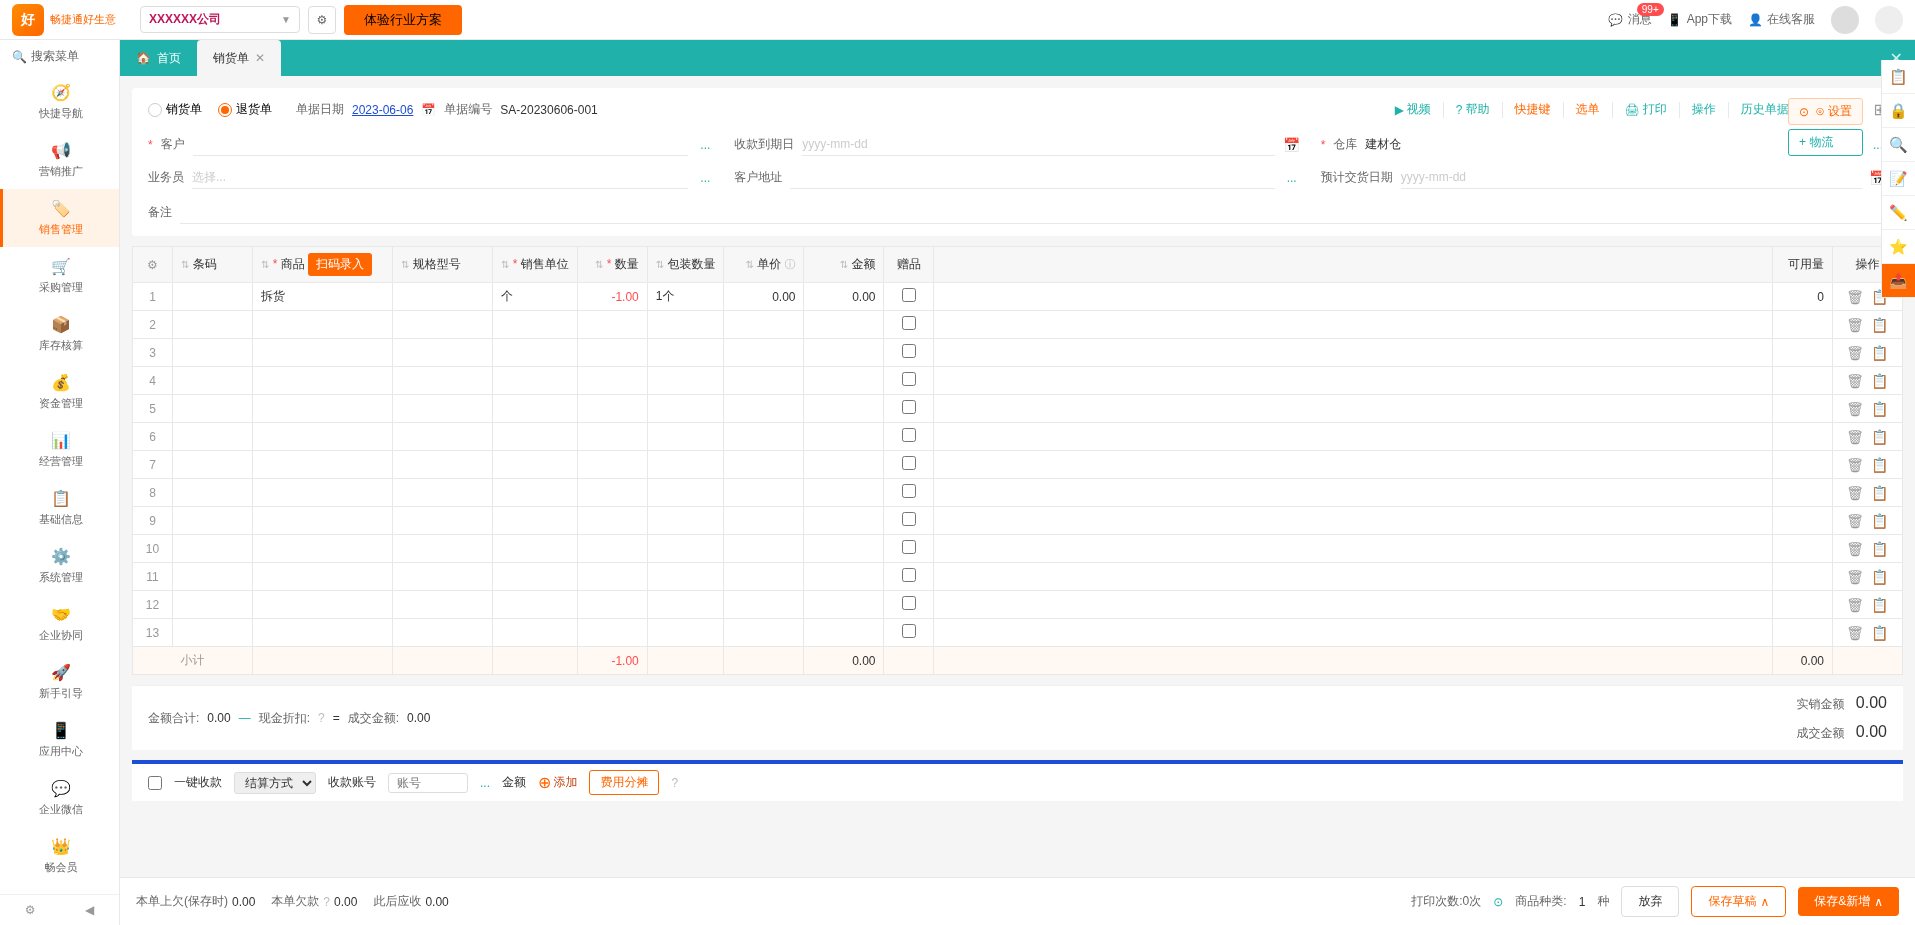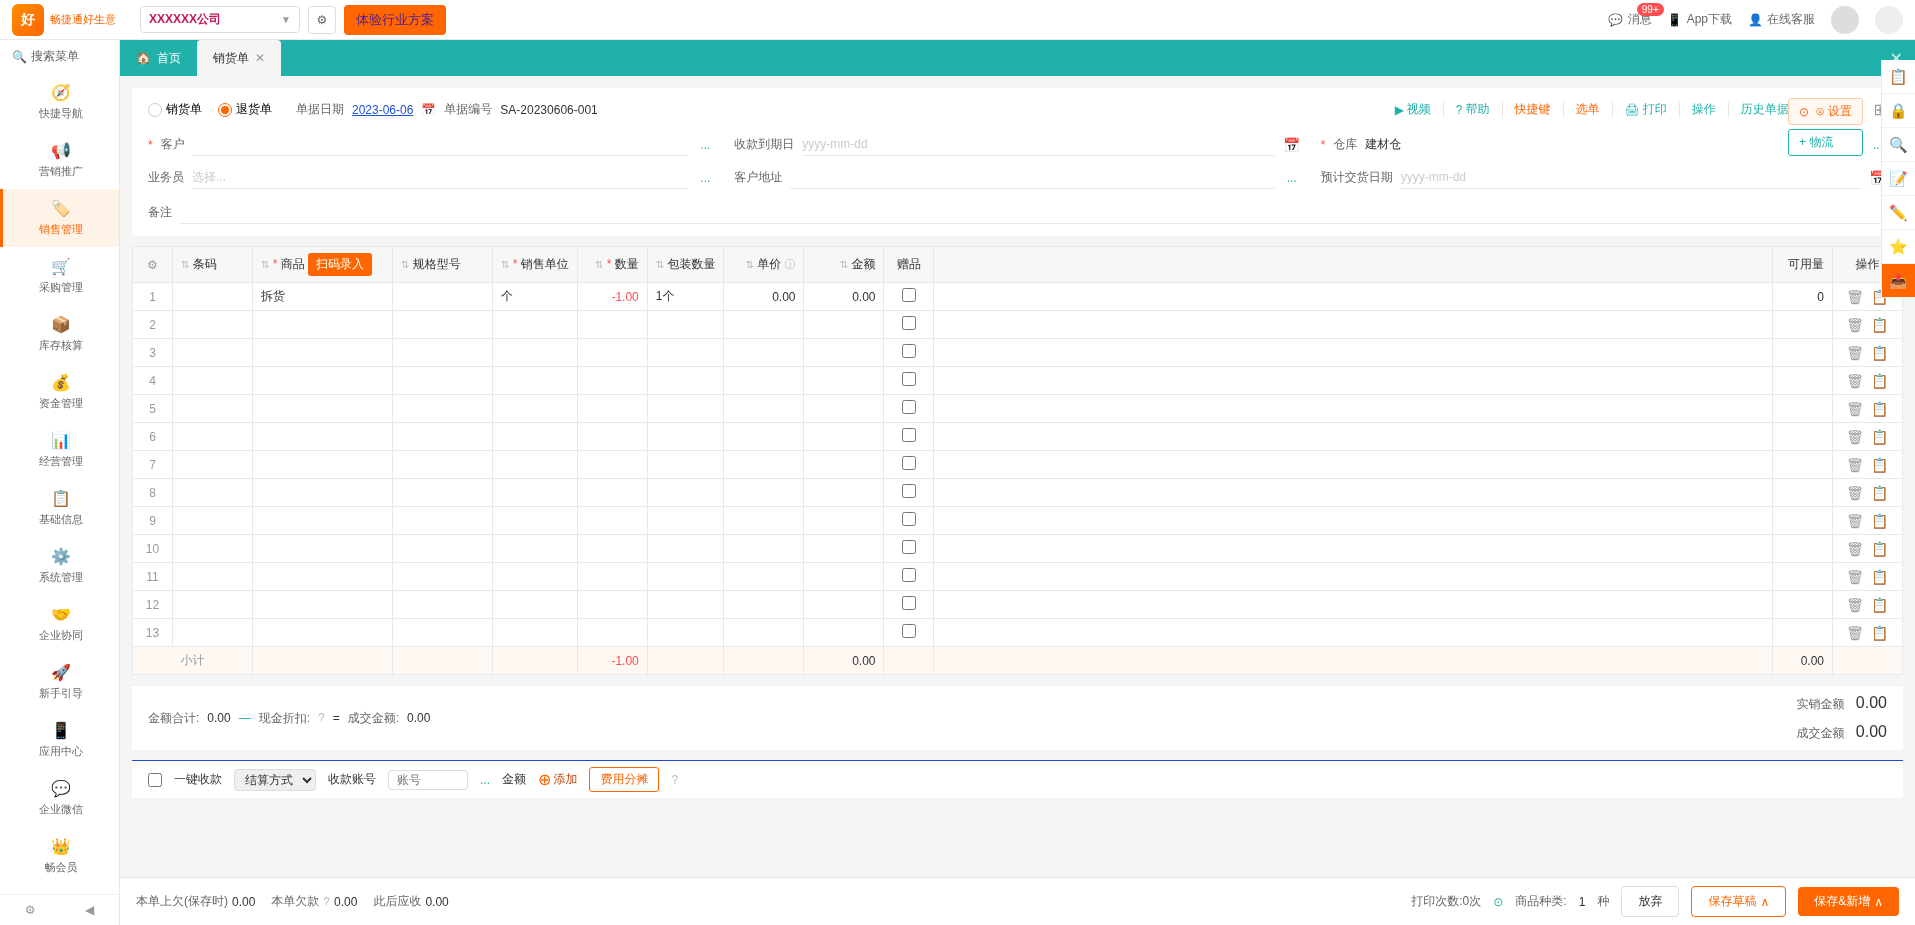--- a/index.html
+++ b/index.html
@@ -7,21 +7,21 @@
 
     
     .topbar { height: 40px; background: #fff; display: flex; align-items: center; padding: 0 12px; border-bottom: 1px solid #e8e8e8; gap: 8px; flex-shrink: 0; }
     .topbar-logo { display: flex; align-items: center; gap: 6px; width: 120px; }
     .logo-icon { width: 32px; height: 32px; background: linear-gradient(135deg, #ff8c00, #ff6600); border-radius: 6px; display: flex; align-items: center; justify-content: center; color: #fff; font-size: 14px; font-weight: bold; }
     .logo-text { font-size: 11px; color: #ff6600; line-height: 1.3; }
     .company-select { display: flex; align-items: center; border: 1px solid #ddd; border-radius: 4px; padding: 4px 8px; gap: 4px; cursor: pointer; min-width: 160px; }
     .company-name { color: #be185d; flex: 1; font-weight: bold; }
     .chevron-down { color: #999; font-size: 10px; }
     .settings-btn { width: 28px; height: 28px; border: 1px solid #ddd; border-radius: 4px; display: flex; align-items: center; justify-content: center; cursor: pointer; color: #666; }
-    .trial-btn { background: #ff6600; color: #4c1d95; border: none; border-radius: 4px; padding: 6px 12px; cursor: pointer; font-size: 13px; }
+    .trial-btn { background: #ff6600; color: #000000; border: none; border-radius: 4px; padding: 6px 20px; cursor: pointer; font-size: 13px; }
     .topbar-right { margin-left: auto; display: flex; align-items: center; gap: 16px; }
     .msg-btn { display: flex; align-items: center; gap: 4px; color: #666; cursor: pointer; position: relative; }
     .badge { background: #ff4d4f; color: #fff; border-radius: 10px; padding: 1px 5px; font-size: 10px; position: absolute; top: -8px; right: -12px; }
     .app-btn, .service-btn { display: flex; align-items: center; gap: 4px; color: #666; cursor: pointer; }
     .avatar { width: 28px; height: 28px; background: #ddd; border-radius: 50%; }
 
     
     .main-layout { display: flex; flex: 1; overflow: hidden; }
 
     
@@ -95,21 +95,21 @@
     .gear-icon { color: #999; cursor: pointer; }
     .sort-icon { color: #bbb; font-size: 10px; }
     .op-icon { color: #999; cursor: pointer; font-size: 14px; margin: 0 2px; }
 
     
     .footer-calc { background: #fff; padding: 8px 16px; border-top: 1px solid #f0f0f0; display: flex; align-items: center; gap: 8px; flex-shrink: 0; }
     .calc-label { color: #666; }
     .calc-value { color: #333; font-weight: 500; }
     .calc-dash { color: #20b2aa; }
     .calc-eq { color: #333; }
-    .footer-payments { background: #fff; padding: 6px 16px; border-top: 1px solid #1d4ed8; display: flex; align-items: center; gap: 12px; flex-shrink: 0; }
+    .footer-payments { background: #fff; padding: 6px 16px; border-top: 4px solid #1d4ed8; display: flex; align-items: center; gap: 12px; flex-shrink: 0; }
     .checkbox-small { width: 14px; height: 14px; border: 1px solid #ddd; border-radius: 2px; cursor: pointer; }
     .payment-label { color: #333; }
     .payment-select { border: 1px solid #ddd; border-radius: 3px; padding: 2px 6px; color: #333; }
     .payment-input { border: 1px solid #ddd; border-radius: 3px; padding: 2px 8px; width: 80px; }
     .add-btn { color: #ff6600; cursor: pointer; display: flex; align-items: center; gap: 2px; }
     .fee-split-btn { background: #fff; border: 1px solid #ff6600; color: #ff6600; border-radius: 3px; padding: 3px 10px; cursor: pointer; }
     .help-icon { color: #bbb; cursor: pointer; }
 
     
     .status-bar { background: #fff; padding: 8px 16px; border-top: 1px solid #e8e8e8; display: flex; align-items: center; gap: 16px; flex-shrink: 0; }

